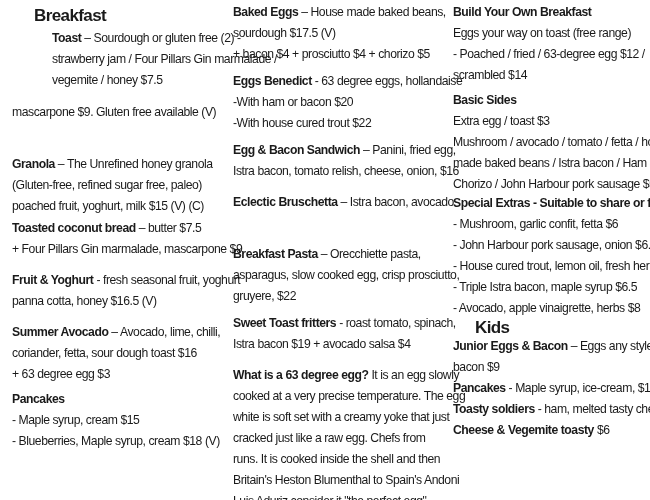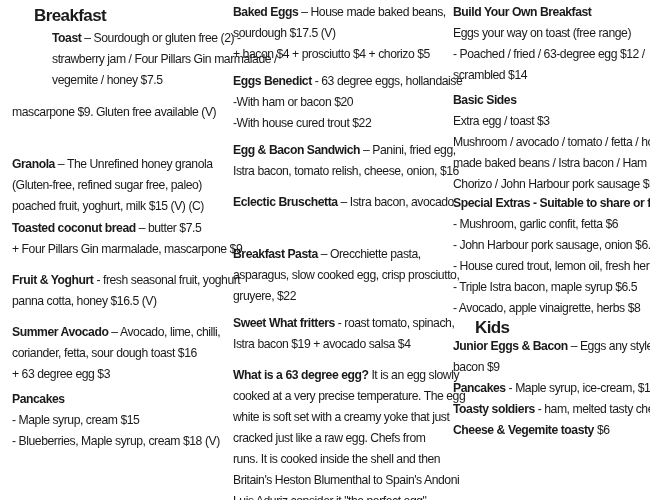--- a/index.html
+++ b/index.html
@@ -81,21 +81,21 @@
     <span class="line"><b>Eclectic Bruschetta</b><span> – </span><span>Istra bacon, avocado</span></span>
   </div>
 
   <div class="blk" style="top:244px;">
     <span class="line"><b>Breakfast Pasta</b><span> – </span><span>Orecchiette pasta,</span></span>
     <span class="line">asparagus, slow cooked egg, crisp prosciutto,</span>
     <span class="line">gruyere, $22</span>
   </div>
 
   <div class="blk" style="top:313px;">
-    <span class="line"><b>Sweet What fritters</b><span> - </span><span>roast tomato, spinach,</span></span>
+    <span class="line"><b>Sweet Toast fritters</b><span> - </span><span>roast tomato, spinach,</span></span>
     <span class="line">Istra bacon $19  + avocado salsa $4</span>
   </div>
 
   <div class="blk" style="top:365px;">
     <span class="line"><b>What is a 63 degree egg?</b><span> </span><span>It is an egg slowly</span></span>
     <span class="line">cooked at a very precise temperature. The egg</span>
     <span class="line">white is soft set with a creamy yoke that just</span>
     <span class="line">cracked just like a raw egg. Chefs from</span>
     <span class="line">runs. It is cooked inside the shell and then</span>
     <span class="line">Britain's Heston Blumenthal to Spain's Andoni</span>

